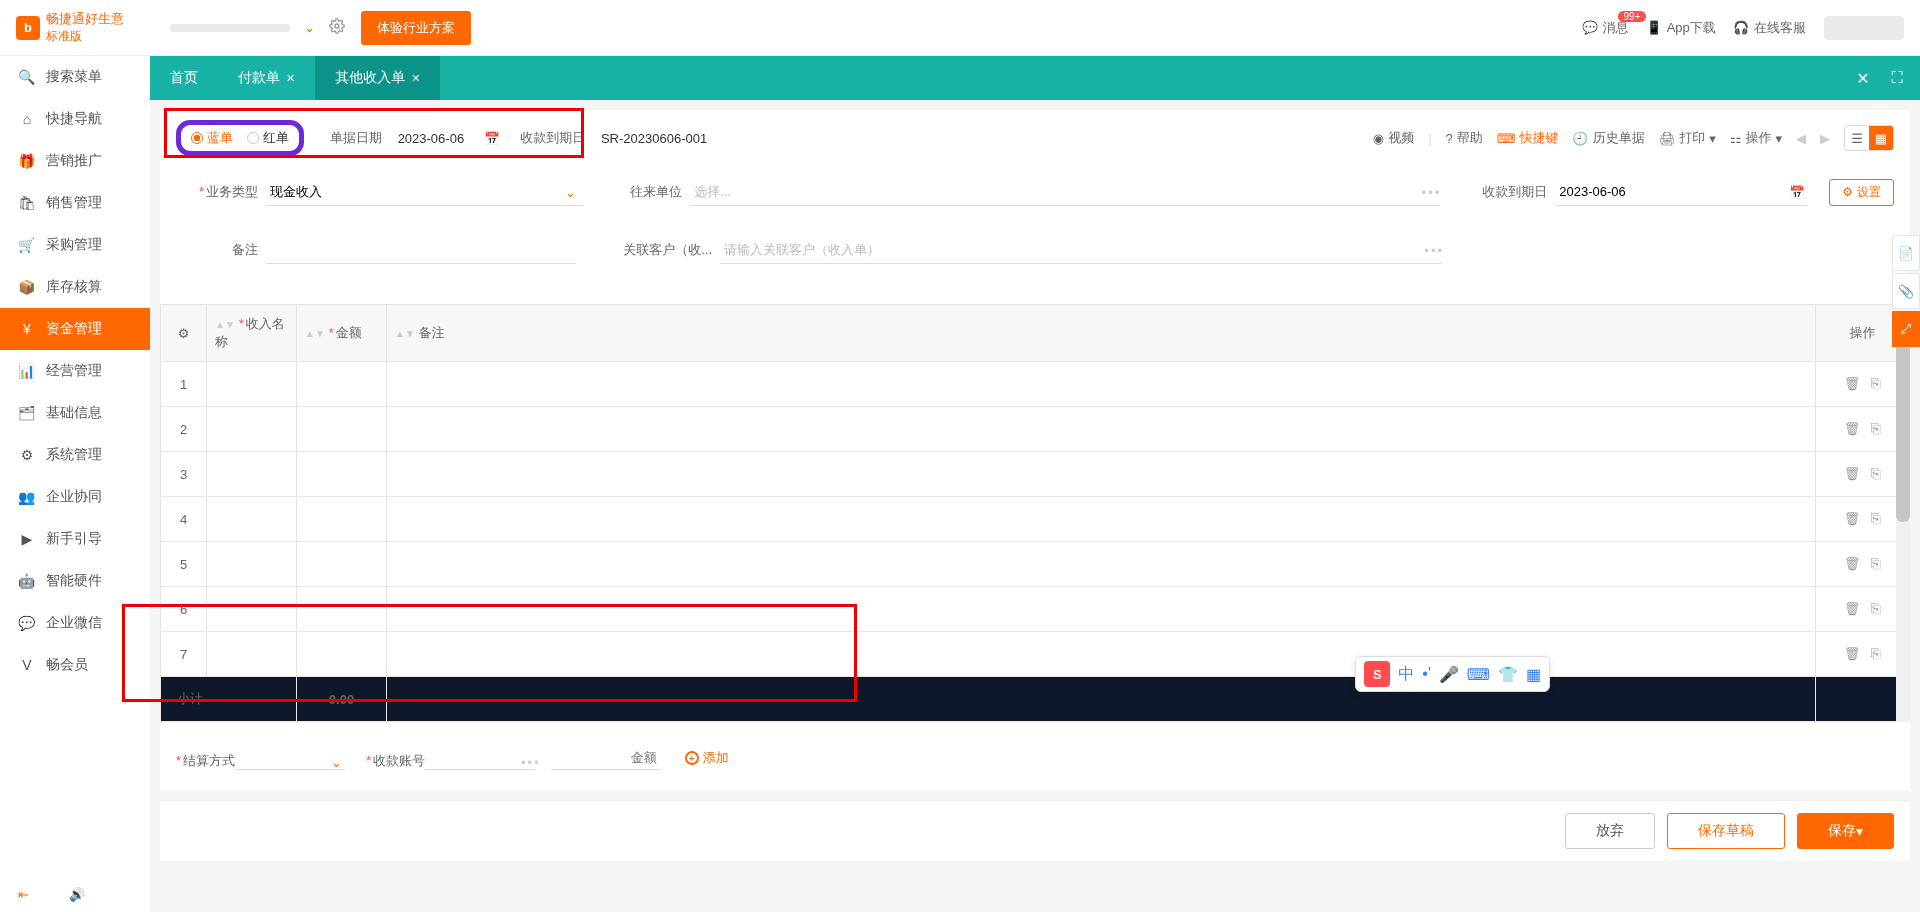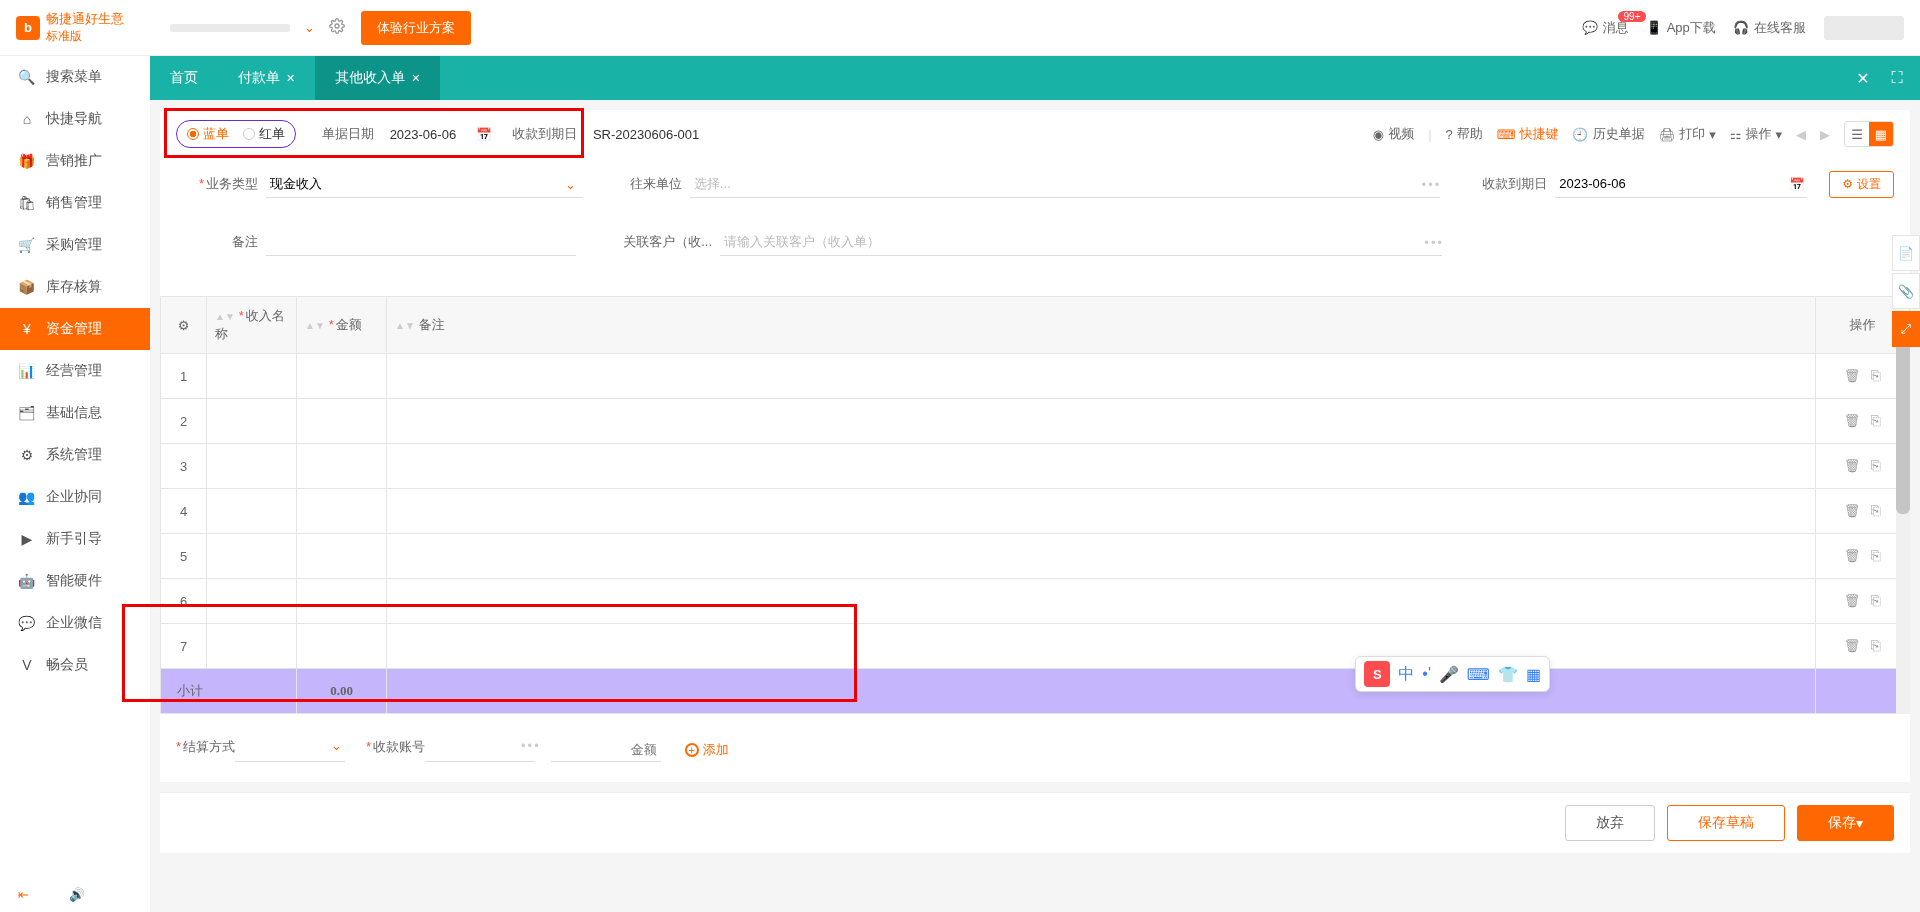--- a/index.html
+++ b/index.html
@@ -37,21 +37,21 @@
 
 .tabs { background: #19b2a6; display: flex; align-items: center; height: 44px; }
 .tab { padding: 0 20px; height: 100%; display: flex; align-items: center; color: #fff; cursor: pointer; font-size: 14px; gap: 6px; }
 .tab.active { background: #0d9488; }
 .tab-close { font-size: 11px; }
 .tabs-right { margin-left: auto; display: flex; align-items: center; gap: 4px; padding-right: 8px; }
 .tabs-right-btn { width: 30px; height: 30px; display: flex; align-items: center; justify-content: center; color: #fff; cursor: pointer; font-size: 16px; }
 
 
 .toolbar { background: #fff; margin: 10px 10px 0 10px; padding: 10px 16px; display: flex; align-items: center; font-size: 13px; border-radius: 4px 4px 0 0; flex-wrap: wrap; gap: 6px; }
-.radio-group { display: flex; align-items: center; gap: 14px; margin-right: 20px; border: 1px solid #6d28d9; padding: 4px 10px; border-radius: 14px; }
+.radio-group { display: flex; align-items: center; gap: 14px; margin-right: 20px; border: 5px solid #6d28d9; padding: 4px 10px; border-radius: 14px; }
 .radio { display: flex; align-items: center; gap: 4px; cursor: pointer; }
 .radio-circle { width: 12px; height: 12px; border: 1px solid #ccc; border-radius: 50%; display: inline-block; }
 .radio.checked .radio-circle { border-color: #ff6700; background: radial-gradient(#ff6700 45%, #fff 50%); }
 .radio.checked { color: #ff6700; }
 .toolbar-label { color: #666; }
 .toolbar-value { color: #333; margin-right: 14px; }
 .cal-icon { color: #ff6700; margin-right: 14px; }
 .toolbar-right { margin-left: auto; display: flex; align-items: center; gap: 14px; color: #666; }
 .toolbar-right-item { display: flex; align-items: center; gap: 4px; cursor: pointer; }
 .toolbar-right-item.orange { color: #ff6700; }
@@ -78,28 +78,28 @@
 .table th { background: #f7f7f7; border: 1px solid #e5e5e5; padding: 10px 8px; font-weight: normal; color: #666; text-align: left; font-size: 13px; }
 .table th.center { text-align: center; }
 .table td { border: 1px solid #e5e5e5; padding: 12px 8px; color: #666; text-align: center; height: 45px; }
 .gear-th { width: 46px; text-align: center; }
 .col-name { width: 90px; }
 .col-amount { width: 90px; }
 .col-ops { width: 94px; text-align: center; }
 .sort-icon { color: #ccc; margin-right: 4px; font-size: 10px; }
 .row-ops { display: flex; justify-content: center; gap: 10px; color: #999; }
 .row-ops span { cursor: pointer; }
-.subtotal-row td { background: #c4b5fd; font-family: Liberation Serif, serif; }
+.subtotal-row td { background: #0f172a; }
 .vscroll { position: absolute; right: 0; top: 38px; bottom: 0; width: 14px; background: #f0f0f0; }
 .vscroll-thumb { background: #c5c5c5; width: 100%; height: 180px; border-radius: 6px; }
 
 
 .settlement { background: #fff; margin: 0 10px; padding: 24px 16px 20px 16px; position: relative; }
 .settlement-row { display: flex; align-items: center; gap: 10px; }
-.settle-field { display: flex; align-items: flex-start; }
+.settle-field { display: flex; align-items: flex-end; }
 .settle-label { color: #666; font-size: 13px; }
 .settle-input { border: none; border-bottom: 1px solid #ddd; width: 110px; padding: 4px; font-size: 13px; outline: none; }
 .settle-input.amount { text-align: right; }
 .add-link { color: #ff6700; display: flex; align-items: center; gap: 4px; cursor: pointer; margin-left: 14px; }
 
 
 .footer { background: #fff; margin: 10px 10px 0 10px; padding: 12px 16px; display: flex; justify-content: flex-end; gap: 12px; border-top: 1px solid #eee; }
 .btn { padding: 8px 30px; border-radius: 3px; font-size: 14px; cursor: pointer; }
 .btn-default { background: #fff; border: 1px solid #ccc; color: #555; }
 .btn-outline { background: #fff; border: 1px solid #ff6700; color: #ff6700; }

